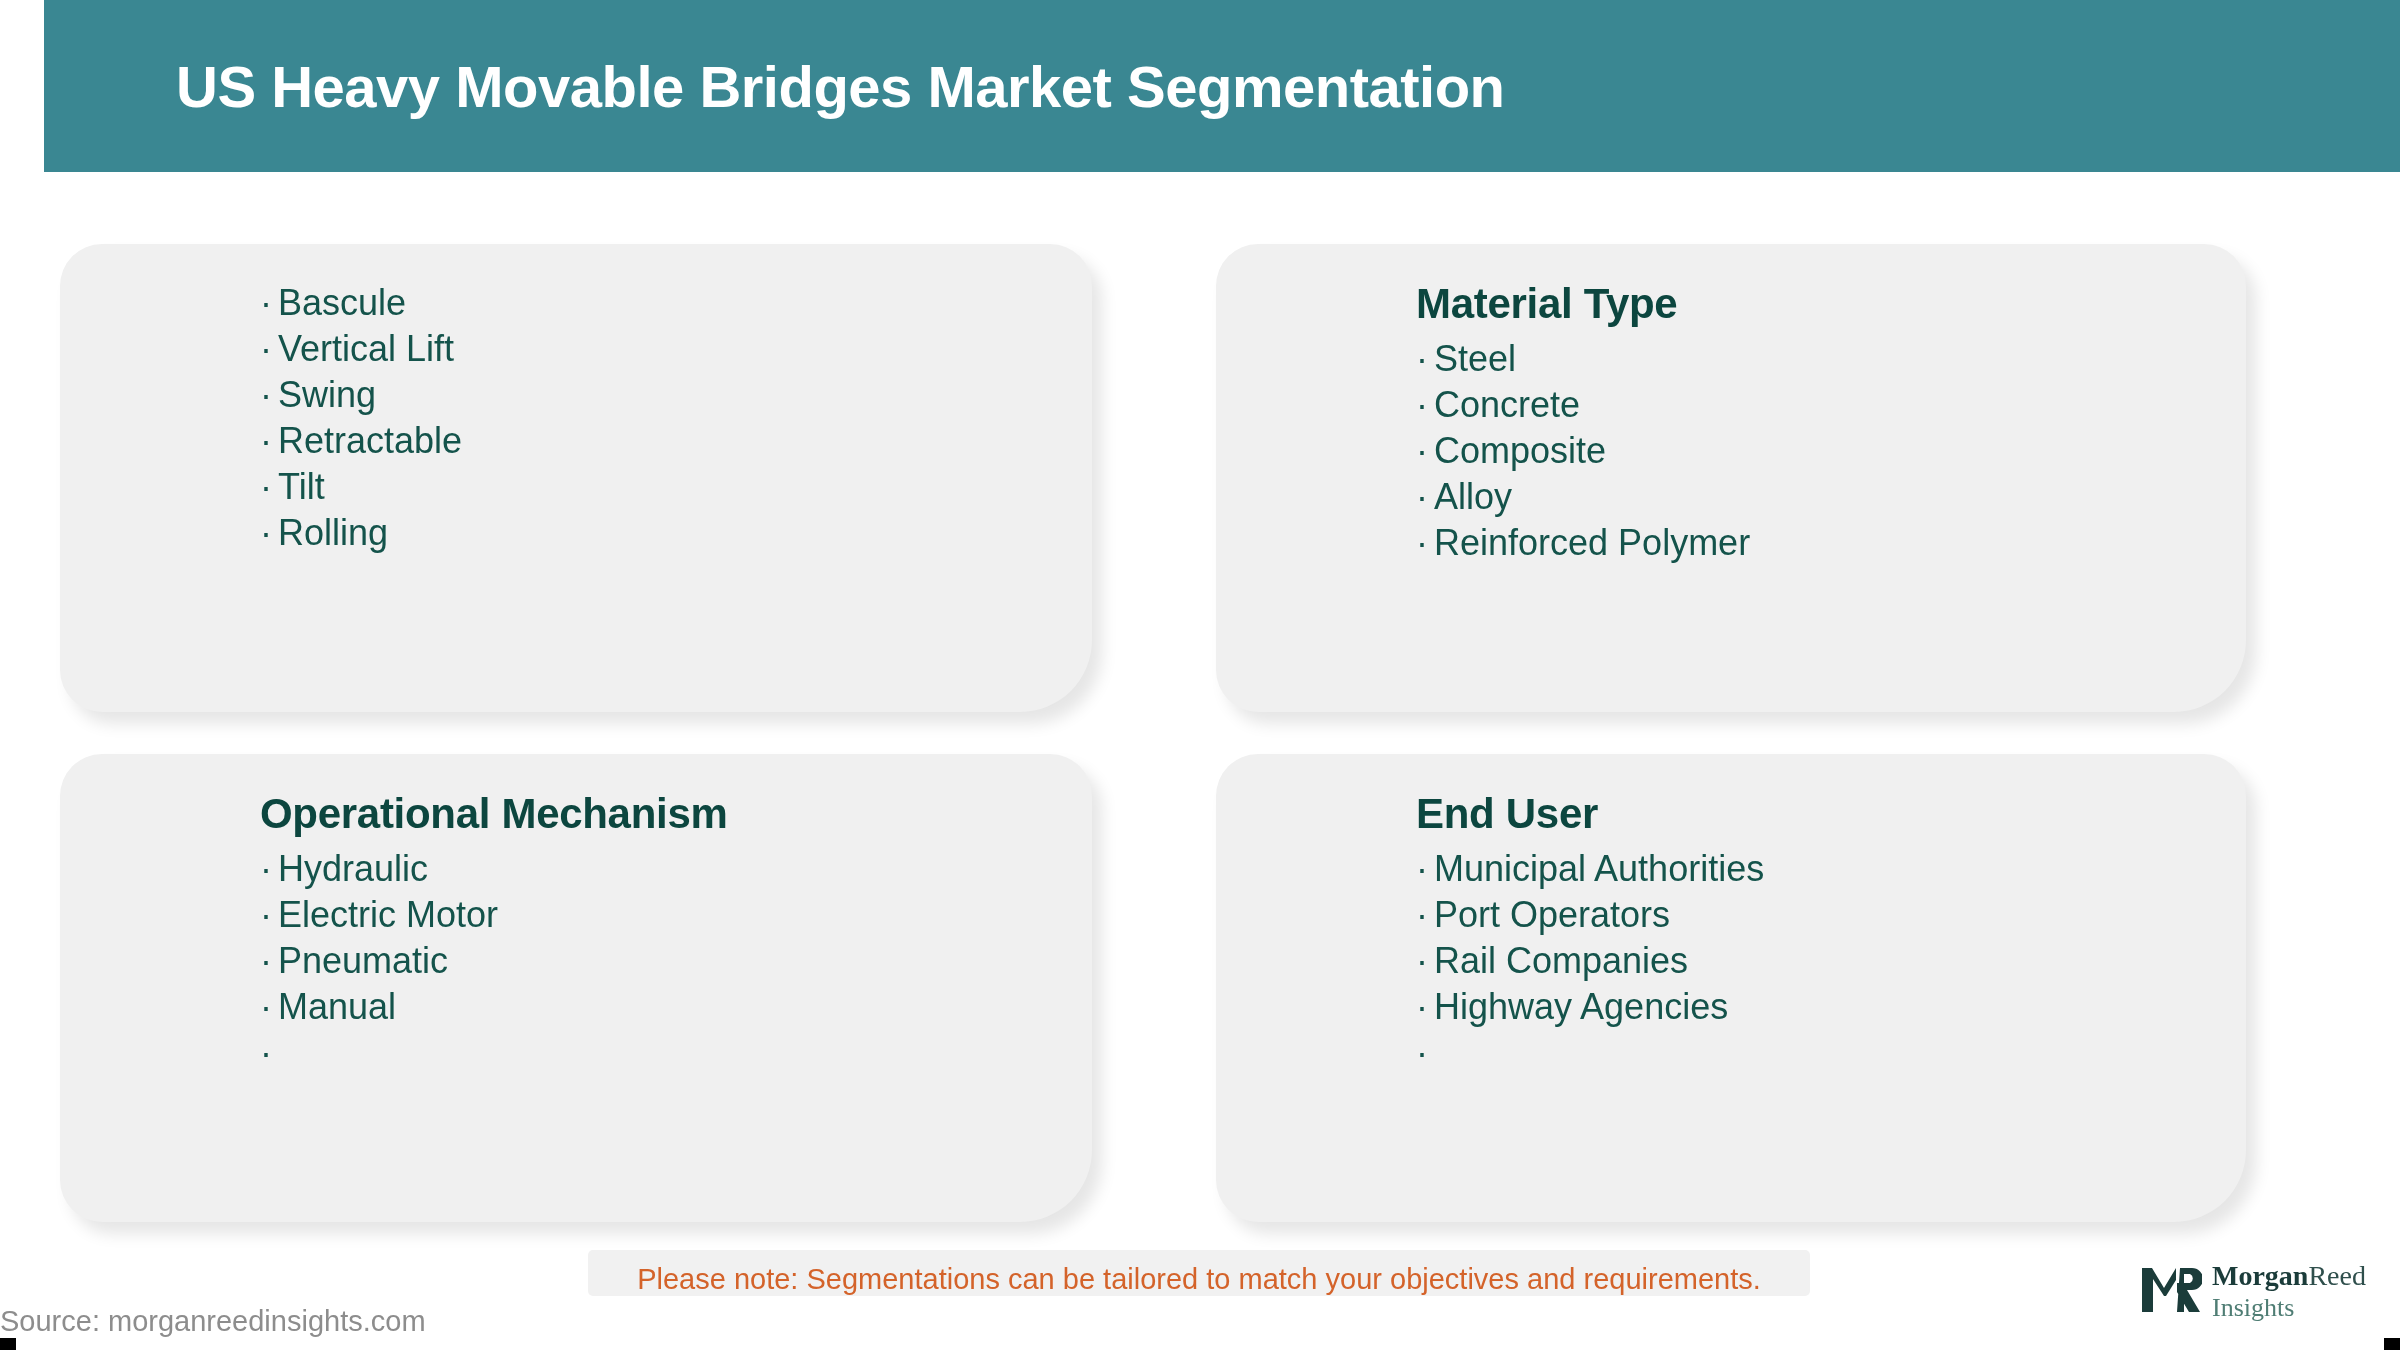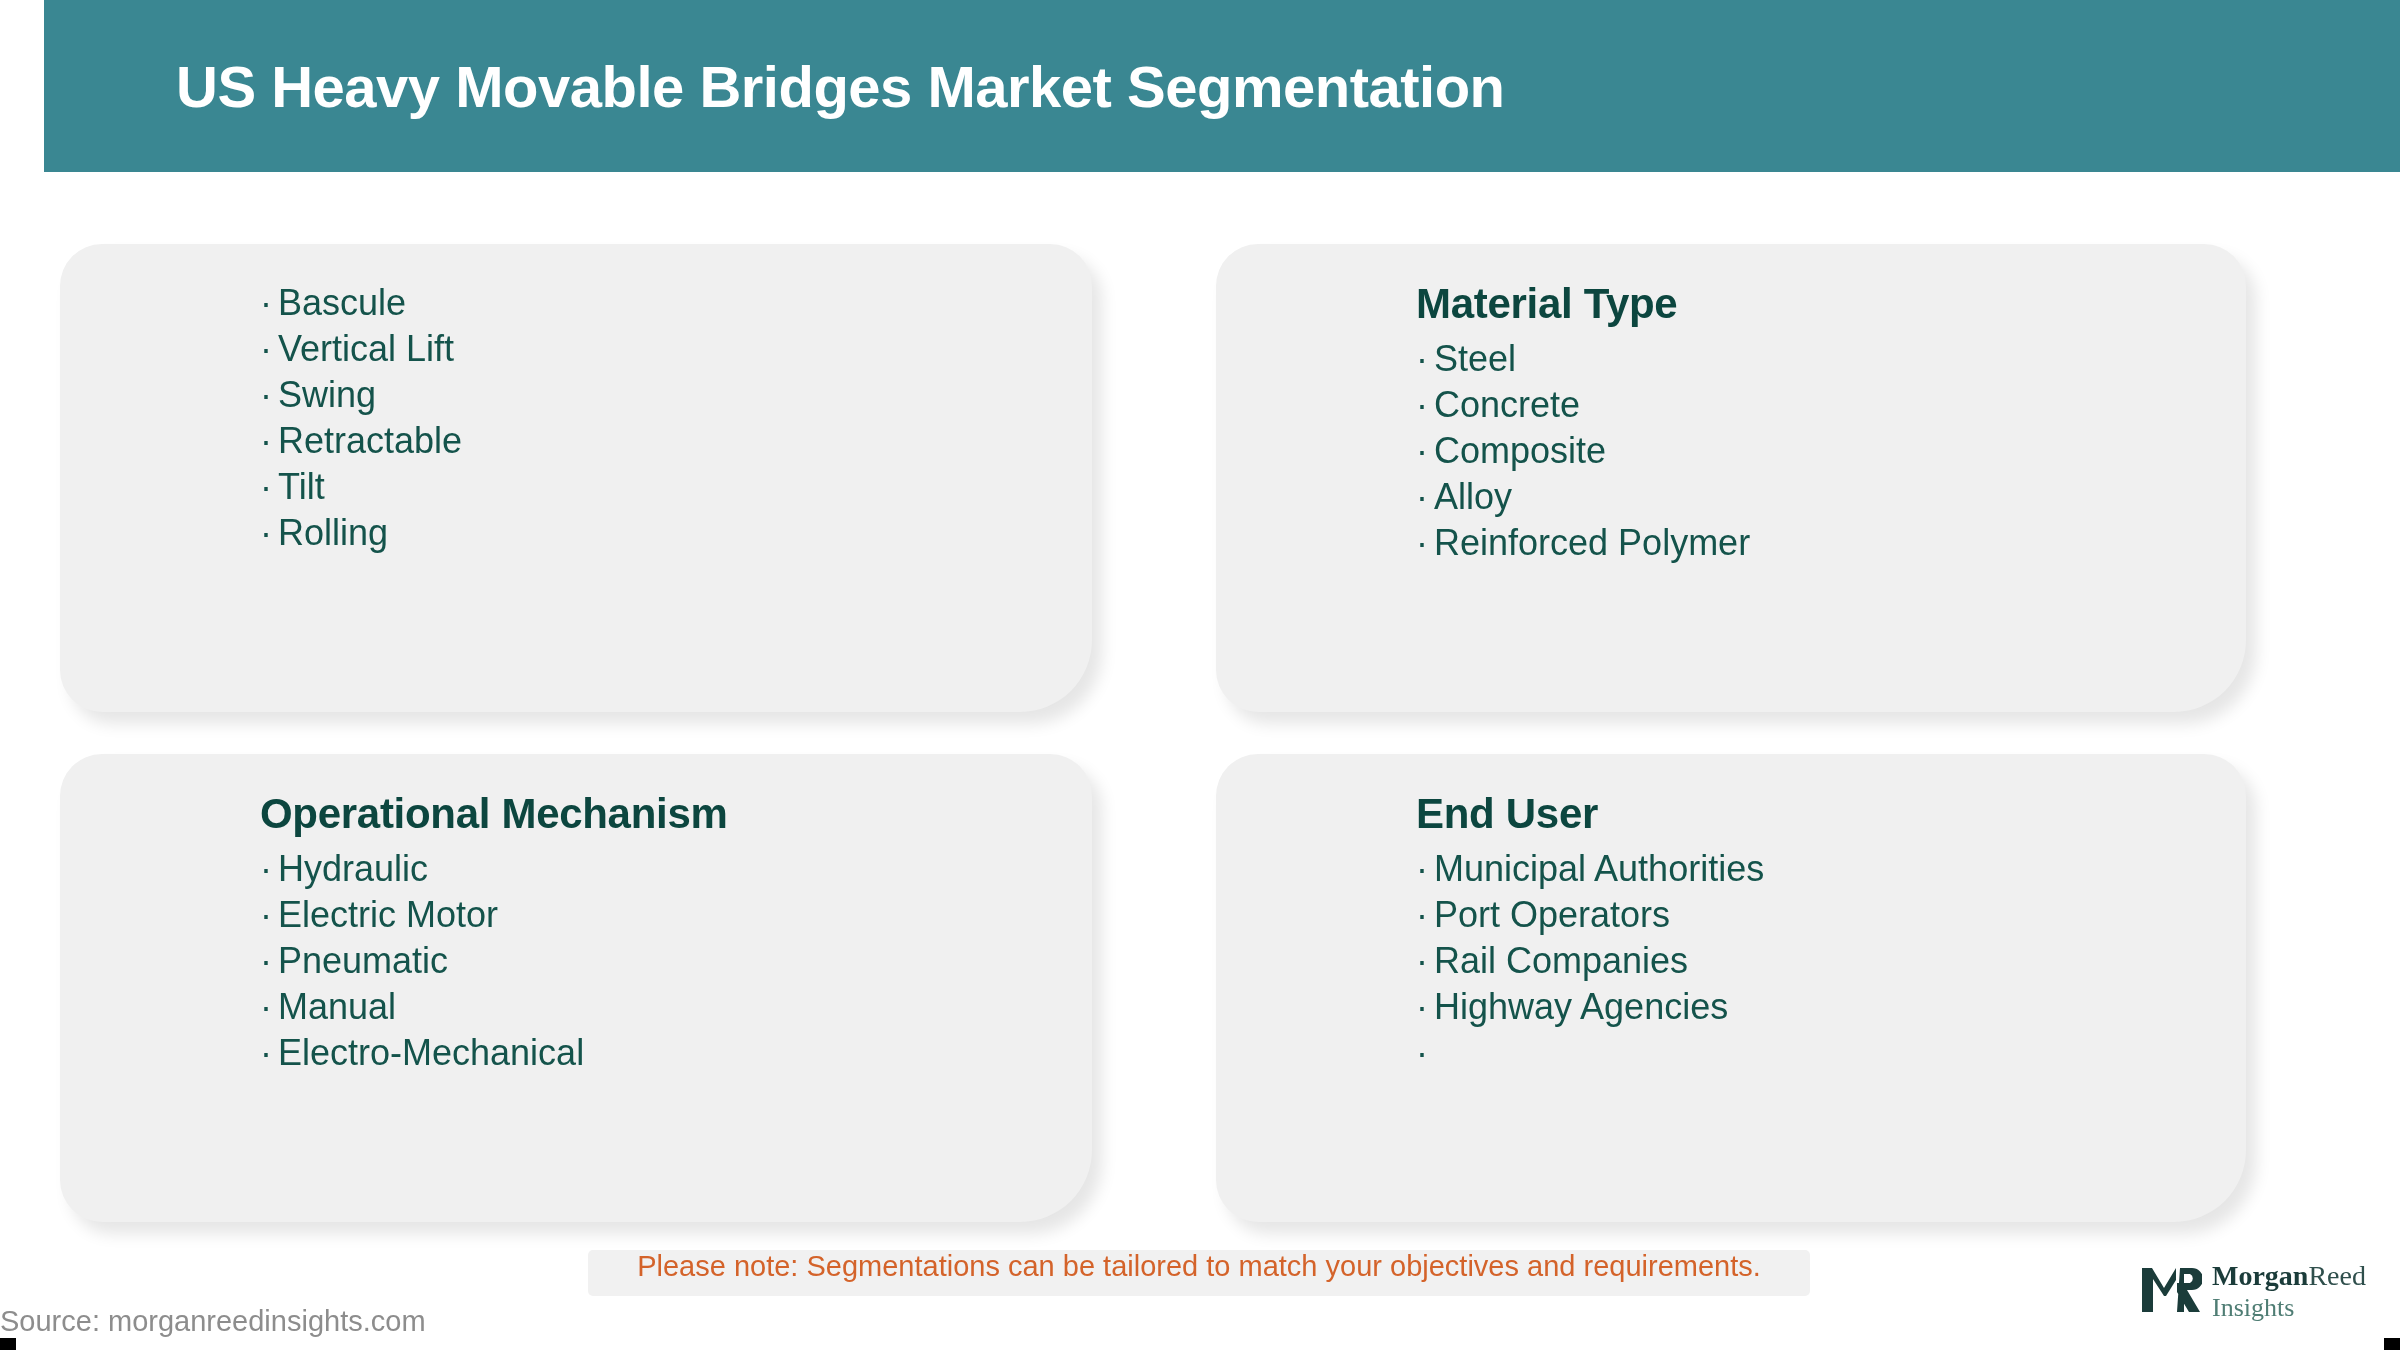--- a/index.html
+++ b/index.html
@@ -96,21 +96,21 @@
   
   .note-pill {
     position: absolute;
     left: 588px;
     top: 1250px;
     width: 1222px;
     height: 46px;
     background: #f1f1f1;
     border-radius: 5px;
     display: flex;
-    align-items: flex-start;
+    align-items: flex-end;
     justify-content: center;
   }
   .note-text {
     color: #d4632a;
     font-size: 29px;
     white-space: nowrap;
   }
   .source-text {
     position: absolute;
     left: 0;
@@ -240,21 +240,20 @@
         <li>
             <span class="bullet">·</span>
             <span>Pneumatic</span>
           </li>
         <li>
             <span class="bullet">·</span>
             <span>Manual</span>
           </li>
         <li>
             <span class="bullet">·</span>
-            <span>Electro-Mechanical</span>
           </li>
       </ul>
     </div>
   </div>
 
   <div class="card card-3">
     <div class="card-inner">
       <div class="card-heading">End User</div>
       <ul class="card-list">
         <li>

